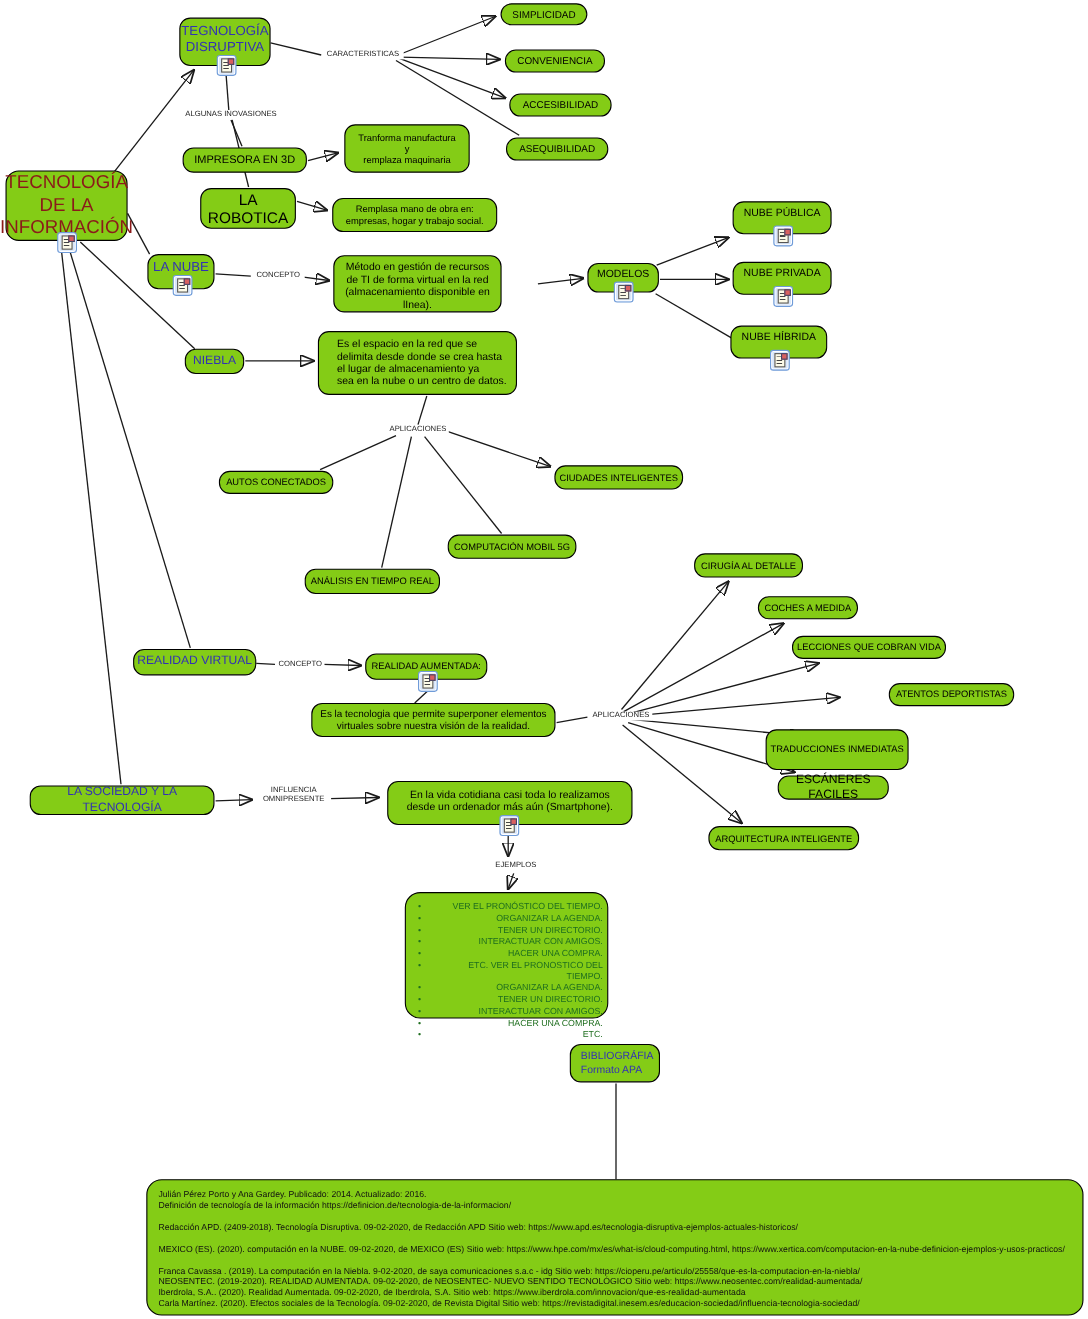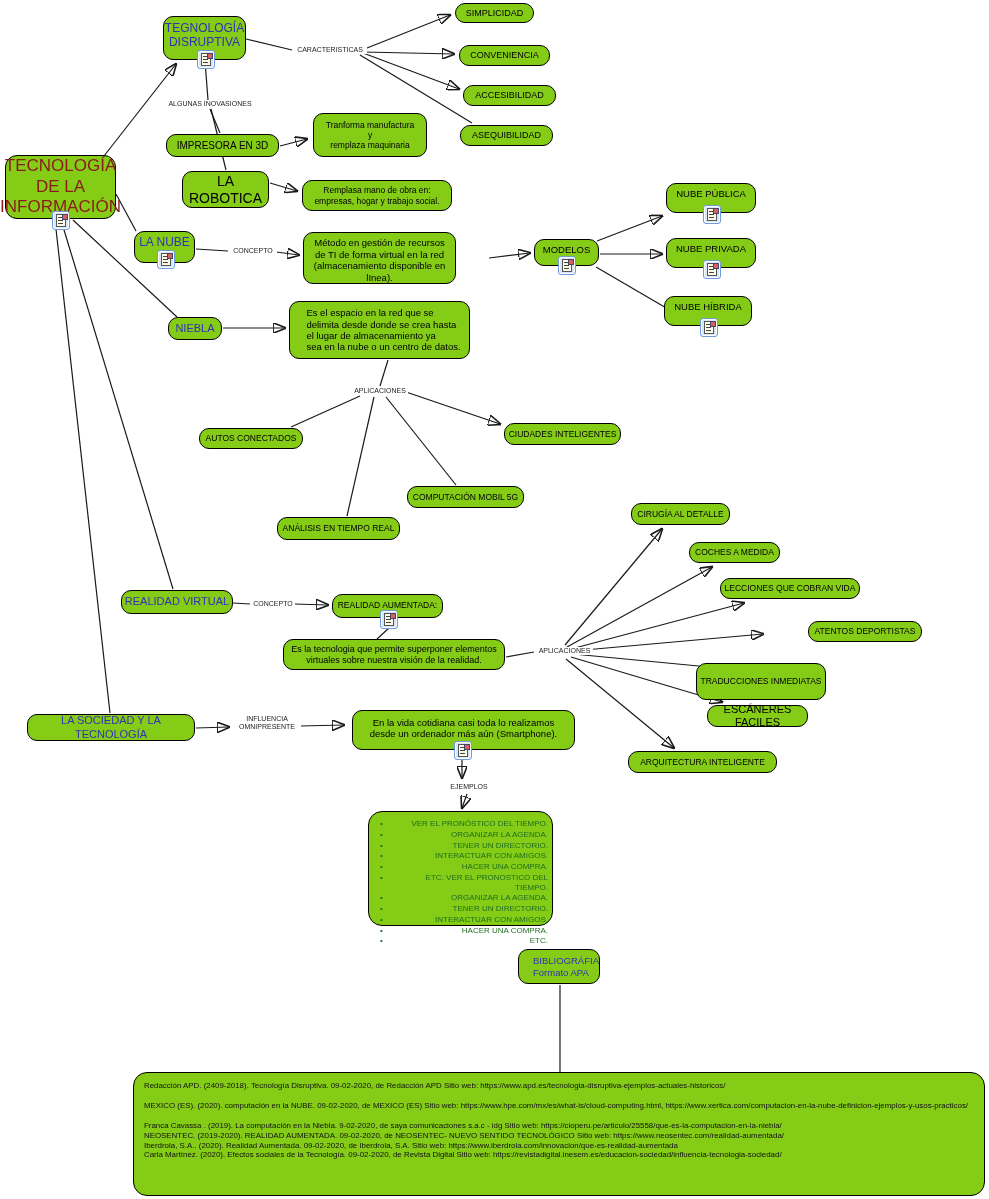--- a/index.html
+++ b/index.html
@@ -50,24 +50,24 @@
   .n-analisis{left:277px;top:517px;width:123px;height:23px;font-size:8.5px;}
   .n-rv{left:121px;top:590px;width:112px;height:24px;font-size:11px;}
   .n-ra{left:332px;top:594px;width:111px;height:24px;font-size:8.5px;align-items:flex-start;padding-top:5px;}
   .n-tecsuper{left:283px;top:639px;width:222px;height:31px;font-size:9px;}
   .n-cirugia{left:631px;top:503px;width:99px;height:22px;font-size:8.5px;}
   .n-coches{left:689px;top:542px;width:91px;height:21px;font-size:8.5px;}
   .n-lecciones{left:720px;top:578px;width:140px;height:21px;font-size:8.5px;}
   .n-atentos{left:808px;top:621px;width:114px;height:21px;font-size:8.5px;}
   .n-traducciones{left:696px;top:663px;width:130px;height:37px;font-size:8.5px;text-align:center;}
   .n-escaneres{left:707px;top:705px;width:101px;height:22px;font-size:11px;}
-  .n-arquitectura{left:628px;top:751px;width:149px;height:22px;font-size:8.5px;}
+  .n-arquitectura{left:644px;top:751px;width:137px;height:22px;font-size:8.5px;}
   .n-sociedad{left:27px;top:714px;width:168px;height:27px;font-size:11px;}
   .n-vida{left:352px;top:710px;width:223px;height:40px;font-size:9.5px;align-items:flex-start;padding-top:6px;}
-  .n-biblio{left:518px;top:949px;width:82px;height:35px;font-size:9.5px;justify-content:flex-end;text-align:left;padding-left:9px;}
+  .n-biblio{left:518px;top:949px;width:82px;height:35px;font-size:9.5px;justify-content:flex-start;text-align:left;padding-left:9px;}
   .n-ejemplos{left:368px;top:811px;width:185px;height:115px;border-radius:14px;align-items:flex-start;
               justify-content:flex-start;padding:7px 4px 4px 8px;}
   .n-bibbox{left:133px;top:1072px;width:852px;height:124px;border-radius:14px;align-items:flex-start;
             justify-content:flex-start;text-align:left;padding:8px 10px;}
 
   
   .l-caracteristicas{left:293px;top:46px;width:72px;}
   .l-algunas{left:161px;top:100px;width:96px;}
   .l-concepto1{left:229px;top:247px;width:46px;}
   .l-aplic1{left:352px;top:387px;width:54px;}
@@ -284,20 +284,22 @@
         <div class="ej-item">ORGANIZAR LA AGENDA.</div>
         <div class="ej-item">TENER UN DIRECTORIO.</div>
         <div class="ej-item">INTERACTUAR CON AMIGOS.</div>
         <div class="ej-item">HACER UNA COMPRA.</div>
         <div class="ej-item">ETC.</div>
       </div>
   </div>
 
   <div class="node n-bibbox">
     <div class="bib">
+      <p>Julián Pérez Porto y Ana Gardey. Publicado: 2014. Actualizado: 2016.
+Definición de tecnología de la información https://definicion.de/tecnologia-de-la-informacion/</p>
       <p>Redacción APD. (2409-2018). Tecnología Disruptiva. 09-02-2020, de Redacción APD Sitio web: https://www.apd.es/tecnologia-disruptiva-ejemplos-actuales-historicos/</p>
       <p>MEXICO (ES). (2020). computación en la NUBE. 09-02-2020, de MEXICO (ES) Sitio web: https://www.hpe.com/mx/es/what-is/cloud-computing.html, https://www.xertica.com/computacion-en-la-nube-definicion-ejemplos-y-usos-practicos/</p>
       <p>Franca Cavassa . (2019). La computación en la Niebla. 9-02-2020, de saya comunicaciones s.a.c - idg Sitio web: https://cioperu.pe/articulo/25558/que-es-la-computacion-en-la-niebla/
 NEOSENTEC. (2019-2020). REALIDAD AUMENTADA. 09-02-2020, de NEOSENTEC- NUEVO SENTIDO TECNOLÓGICO Sitio web: https://www.neosentec.com/realidad-aumentada/
 Iberdrola, S.A.. (2020). Realidad Aumentada. 09-02-2020, de Iberdrola, S.A. Sitio web: https://www.iberdrola.com/innovacion/que-es-realidad-aumentada
 Carla Martínez. (2020). Efectos sociales de la Tecnología. 09-02-2020, de Revista Digital Sitio web: https://revistadigital.inesem.es/educacion-sociedad/influencia-tecnologia-sociedad/</p>
     </div>
   </div>
 
   <div class="lbl l-caracteristicas">CARACTERISTICAS</div>

